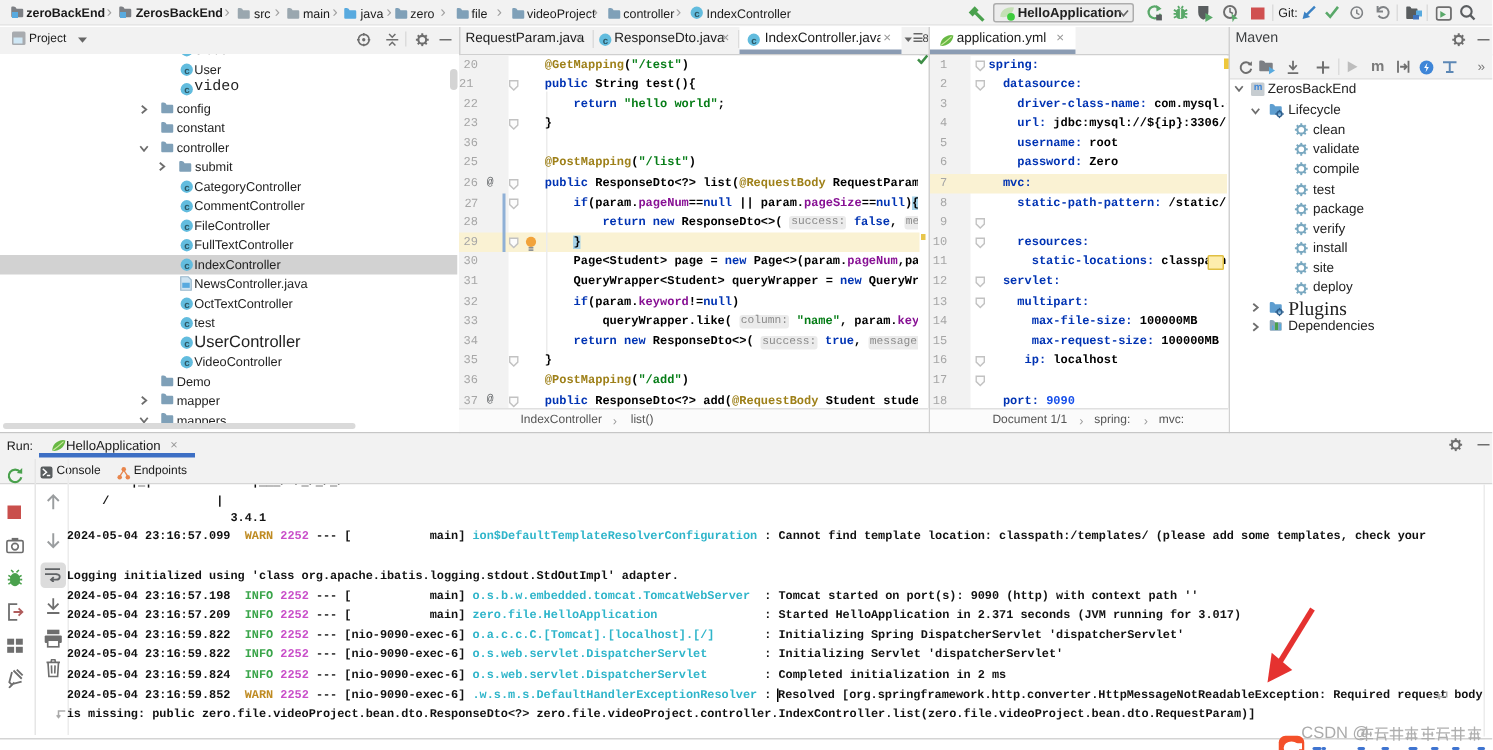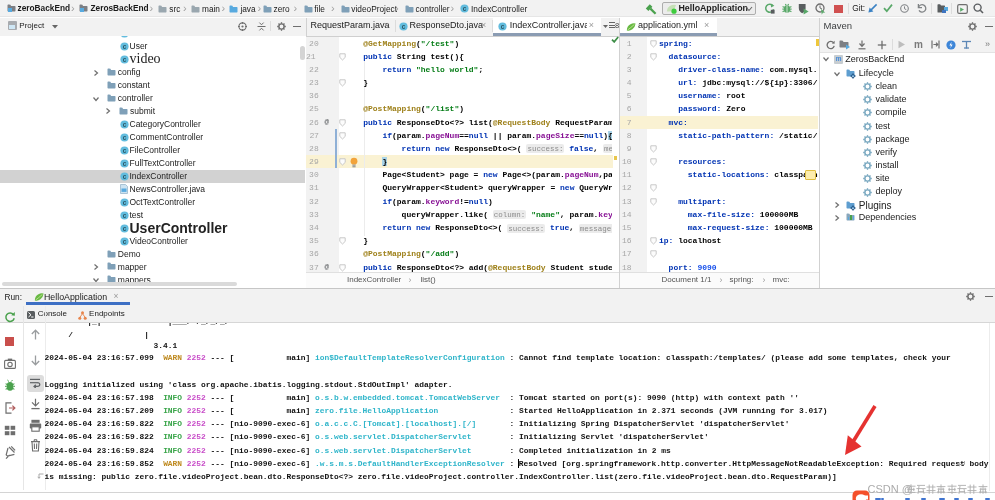--- a/index.html
+++ b/index.html
@@ -236,21 +236,21 @@
 <div style="position:absolute;left:129.5px;top:28.300000000000004px;font-family:'Liberation Sans',sans-serif;font-size:8.5px;color:#222222;white-space:pre;line-height:10.5px;">Student</div>
 <svg style="position:absolute;left:119.5px;top:42.160000000000004px;" width="9" height="9" viewBox="0 0 9 9">
           <circle cx="4.5" cy="4.5" r="4.1" fill="#62bcde"></circle>
           <text x="4.6" y="7" font-family="Liberation Sans" font-size="6.5" font-weight="bold" text-anchor="middle" fill="#2c5866">c</text>
         </svg>
 <div style="position:absolute;left:129.5px;top:41.260000000000005px;font-family:'Liberation Sans',sans-serif;font-size:8.5px;color:#222222;white-space:pre;line-height:10.5px;">User</div>
 <svg style="position:absolute;left:119.5px;top:55.120000000000005px;" width="9" height="9" viewBox="0 0 9 9">
           <circle cx="4.5" cy="4.5" r="4.1" fill="#62bcde"></circle>
           <text x="4.6" y="7" font-family="Liberation Sans" font-size="6.5" font-weight="bold" text-anchor="middle" fill="#2c5866">c</text>
         </svg>
-<div style="position:absolute;left:129.5px;top:54.220000000000006px;font-family:Liberation Serif, serif;font-size:14px;color:#222222;white-space:pre;line-height:10.5px;">video</div>
+<div style="position:absolute;left:129.5px;top:54.220000000000006px;font-family:Liberation Mono, monospace;font-size:10px;color:#222222;white-space:pre;line-height:10.5px;">video</div>
 <svg style="position:absolute;left:107px;top:68.08000000000001px;" width="9" height="8" viewBox="0 0 9 8">
           <path d="M0.5 2.2 L0.5 6.8 Q0.5 7.5 1.2 7.5 L7.8 7.5 Q8.5 7.5 8.5 6.8 L8.5 2.6 Q8.5 1.9 7.8 1.9 L4.05 1.9 L3.42 0.8 Q2.6999999999999997 0.4 1.98 0.4 L1.2 0.4 Q0.5 0.4 0.5 1.2 Z" fill="#7fa0b8"></path>
         </svg>
 <svg style="position:absolute;left:92px;top:68.58000000000001px;" width="8" height="8" viewBox="0 0 8 8">
           <path d="M2.5 1.5 L5.5 4 L2.5 6.5" stroke="#6e6e6e" stroke-width="1.2" fill="none"></path>
         </svg>
 <div style="position:absolute;left:117.8px;top:67.18px;font-family:'Liberation Sans',sans-serif;font-size:8.5px;color:#222222;white-space:pre;line-height:10.5px;">config</div>
 <svg style="position:absolute;left:107px;top:81.04px;" width="9" height="8" viewBox="0 0 9 8">
           <path d="M0.5 2.2 L0.5 6.8 Q0.5 7.5 1.2 7.5 L7.8 7.5 Q8.5 7.5 8.5 6.8 L8.5 2.6 Q8.5 1.9 7.8 1.9 L4.05 1.9 L3.42 0.8 Q2.6999999999999997 0.4 1.98 0.4 L1.2 0.4 Q0.5 0.4 0.5 1.2 Z" fill="#7fa0b8"></path>
         </svg>
@@ -306,21 +306,21 @@
 <div style="position:absolute;left:129.5px;top:196.78px;font-family:'Liberation Sans',sans-serif;font-size:8.5px;color:#222222;white-space:pre;line-height:10.5px;">OctTextController</div>
 <svg style="position:absolute;left:119.5px;top:210.64px;" width="9" height="9" viewBox="0 0 9 9">
           <circle cx="4.5" cy="4.5" r="4.1" fill="#62bcde"></circle>
           <text x="4.6" y="7" font-family="Liberation Sans" font-size="6.5" font-weight="bold" text-anchor="middle" fill="#2c5866">c</text>
         </svg>
 <div style="position:absolute;left:129.5px;top:209.73999999999998px;font-family:'Liberation Sans',sans-serif;font-size:8.5px;color:#222222;white-space:pre;line-height:10.5px;">test</div>
 <svg style="position:absolute;left:119.5px;top:223.60000000000002px;" width="9" height="9" viewBox="0 0 9 9">
           <circle cx="4.5" cy="4.5" r="4.1" fill="#62bcde"></circle>
           <text x="4.6" y="7" font-family="Liberation Sans" font-size="6.5" font-weight="bold" text-anchor="middle" fill="#2c5866">c</text>
         </svg>
-<div style="position:absolute;left:129.5px;top:222.70000000000002px;font-family:'Liberation Sans',sans-serif;font-size:14px;color:#222222;white-space:pre;line-height:10.5px;font-weight:bold;">UserController</div>
+<div style="position:absolute;left:129.5px;top:222.70000000000002px;font-family:'Liberation Sans',sans-serif;font-size:11px;color:#222222;white-space:pre;line-height:10.5px;">UserController</div>
 <svg style="position:absolute;left:119.5px;top:236.56px;" width="9" height="9" viewBox="0 0 9 9">
           <circle cx="4.5" cy="4.5" r="4.1" fill="#62bcde"></circle>
           <text x="4.6" y="7" font-family="Liberation Sans" font-size="6.5" font-weight="bold" text-anchor="middle" fill="#2c5866">c</text>
         </svg>
 <div style="position:absolute;left:129.5px;top:235.66px;font-family:'Liberation Sans',sans-serif;font-size:8.5px;color:#222222;white-space:pre;line-height:10.5px;">VideoController</div>
 <svg style="position:absolute;left:107px;top:249.52000000000004px;" width="9" height="8" viewBox="0 0 9 8">
           <path d="M0.5 2.2 L0.5 6.8 Q0.5 7.5 1.2 7.5 L7.8 7.5 Q8.5 7.5 8.5 6.8 L8.5 2.6 Q8.5 1.9 7.8 1.9 L4.05 1.9 L3.42 0.8 Q2.6999999999999997 0.4 1.98 0.4 L1.2 0.4 Q0.5 0.4 0.5 1.2 Z" fill="#7fa0b8"></path>
         </svg>
 <div style="position:absolute;left:117.8px;top:248.62000000000003px;font-family:'Liberation Sans',sans-serif;font-size:8.5px;color:#222222;white-space:pre;line-height:10.5px;">Demo</div>
 <svg style="position:absolute;left:107px;top:262.48px;" width="9" height="8" viewBox="0 0 9 8">
@@ -467,24 +467,25 @@
 <div style="position:absolute;left:659px;top:36.5px;width:159px;height:13.18px;font-family:'Liberation Mono',monospace;font-size:8px;font-weight:bold;line-height:13.18px;white-space:pre;overflow:hidden;color:#000;"><span style="color:#0033b3;">spring:</span></div>
 <div style="position:absolute;left:659px;top:49.68px;width:159px;height:13.18px;font-family:'Liberation Mono',monospace;font-size:8px;font-weight:bold;line-height:13.18px;white-space:pre;overflow:hidden;color:#000;">  <span style="color:#0033b3;">datasource:</span></div>
 <div style="position:absolute;left:659px;top:62.86px;width:159px;height:13.18px;font-family:'Liberation Mono',monospace;font-size:8px;font-weight:bold;line-height:13.18px;white-space:pre;overflow:hidden;color:#000;">    <span style="color:#0033b3;">driver-class-name:</span> com.mysql.cj.jdbc.Driver</div>
 <div style="position:absolute;left:659px;top:76.03999999999999px;width:159px;height:13.18px;font-family:'Liberation Mono',monospace;font-size:8px;font-weight:bold;line-height:13.18px;white-space:pre;overflow:hidden;color:#000;">    <span style="color:#0033b3;">url:</span> jdbc:mysql://${ip}:3306/zeroVideo</div>
 <div style="position:absolute;left:659px;top:89.22px;width:159px;height:13.18px;font-family:'Liberation Mono',monospace;font-size:8px;font-weight:bold;line-height:13.18px;white-space:pre;overflow:hidden;color:#000;">    <span style="color:#0033b3;">username:</span> root</div>
 <div style="position:absolute;left:659px;top:102.4px;width:159px;height:13.18px;font-family:'Liberation Mono',monospace;font-size:8px;font-weight:bold;line-height:13.18px;white-space:pre;overflow:hidden;color:#000;">    <span style="color:#0033b3;">password:</span> Zero</div>
 <div style="position:absolute;left:659px;top:115.58px;width:159px;height:13.18px;font-family:'Liberation Mono',monospace;font-size:8px;font-weight:bold;line-height:13.18px;white-space:pre;overflow:hidden;color:#000;">  <span style="color:#0033b3;">mvc:</span></div>
 <div style="position:absolute;left:659px;top:128.76px;width:159px;height:13.18px;font-family:'Liberation Mono',monospace;font-size:8px;font-weight:bold;line-height:13.18px;white-space:pre;overflow:hidden;color:#000;">    <span style="color:#0033b3;">static-path-pattern:</span> /static/**</div>
 <div style="position:absolute;left:659px;top:155.12px;width:159px;height:13.18px;font-family:'Liberation Mono',monospace;font-size:8px;font-weight:bold;line-height:13.18px;white-space:pre;overflow:hidden;color:#000;">    <span style="color:#0033b3;">resources:</span></div>
 <div style="position:absolute;left:659px;top:168.3px;width:159px;height:13.18px;font-family:'Liberation Mono',monospace;font-size:8px;font-weight:bold;line-height:13.18px;white-space:pre;overflow:hidden;color:#000;">      <span style="color:#0033b3;">static-locations:</span> classpath:/static/</div>
+<div style="position:absolute;left:659px;top:181.48px;width:159px;height:13.18px;font-family:'Liberation Mono',monospace;font-size:8px;font-weight:bold;line-height:13.18px;white-space:pre;overflow:hidden;color:#000;">  <span style="color:#0033b3;">servlet:</span></div>
 <div style="position:absolute;left:659px;top:194.66px;width:159px;height:13.18px;font-family:'Liberation Mono',monospace;font-size:8px;font-weight:bold;line-height:13.18px;white-space:pre;overflow:hidden;color:#000;">    <span style="color:#0033b3;">multipart:</span></div>
 <div style="position:absolute;left:659px;top:207.84px;width:159px;height:13.18px;font-family:'Liberation Mono',monospace;font-size:8px;font-weight:bold;line-height:13.18px;white-space:pre;overflow:hidden;color:#000;">      <span style="color:#0033b3;">max-file-size:</span> 100000MB</div>
 <div style="position:absolute;left:659px;top:221.01999999999998px;width:159px;height:13.18px;font-family:'Liberation Mono',monospace;font-size:8px;font-weight:bold;line-height:13.18px;white-space:pre;overflow:hidden;color:#000;">      <span style="color:#0033b3;">max-request-size:</span> 100000MB</div>
-<div style="position:absolute;left:659px;top:234.2px;width:159px;height:13.18px;font-family:'Liberation Mono',monospace;font-size:8px;font-weight:bold;line-height:13.18px;white-space:pre;overflow:hidden;color:#000;"><span style="color:#0033b3;">ip:</span> localhost</div>
+<div style="position:absolute;left:659px;top:234.2px;width:159px;height:13.18px;font-family:'Liberation Mono',monospace;font-size:8px;font-weight:bold;line-height:13.18px;white-space:pre;overflow:hidden;color:#000;"><span style="color:#0033b3;margin-left:24px;">ip:</span> localhost</div>
 <div style="position:absolute;left:659px;top:260.56px;width:159px;height:13.18px;font-family:'Liberation Mono',monospace;font-size:8px;font-weight:bold;line-height:13.18px;white-space:pre;overflow:hidden;color:#000;">  <span style="color:#0033b3;">port:</span> <span style="color:#1750eb;">9090</span></div>
 <div style="position:absolute;left:805px;top:169.8px;width:11px;height:10px;background:#fdedad;border:1px solid #e0bf43;border-radius:1px;"></div>
 <div style="position:absolute;left:815.5px;top:38.5px;width:6.5px;height:7px;background:#eec73b;"></div>
 <div style="position:absolute;left:818.5px;top:17.5px;width:1px;height:271px;background:#d1d1d1;"></div>
 <div style="position:absolute;left:619.5px;top:271.5px;width:199px;height:17px;background:#fbfbfb;border-top:1px solid #e0e0e0;"></div>
 <div style="position:absolute;left:661.6px;top:275.4px;font-family:'Liberation Sans',sans-serif;font-size:8px;color:#555;white-space:pre;line-height:10px;">Document 1/1</div>
 <div style="position:absolute;left:719.5px;top:275.2px;font-family:'Liberation Sans',sans-serif;font-size:8.5px;color:#999;white-space:pre;line-height:10.5px;">›</div>
 <div style="position:absolute;left:729.5px;top:275.4px;font-family:'Liberation Sans',sans-serif;font-size:8px;color:#555;white-space:pre;line-height:10px;">spring:</div>
 <div style="position:absolute;left:762.5px;top:275.2px;font-family:'Liberation Sans',sans-serif;font-size:8.5px;color:#999;white-space:pre;line-height:10.5px;">›</div>
 <div style="position:absolute;left:772.5px;top:275.4px;font-family:'Liberation Sans',sans-serif;font-size:8px;color:#555;white-space:pre;line-height:10px;">mvc:</div>
@@ -690,21 +691,21 @@
     </svg>
 <svg style="position:absolute;left:849.9px;top:204.7px;" width="6" height="6" viewBox="0 0 6 6">
       <circle cx="3" cy="3" r="1.6" fill="none" stroke="#2e5f8d" stroke-width="1"></circle>
       <g stroke="#2e5f8d" stroke-width="0.9">
         <line x1="3" y1="0.2" x2="3" y2="1.2"></line>
         <line x1="3" y1="4.8" x2="3" y2="5.8"></line>
         <line x1="0.2" y1="3" x2="1.2" y2="3"></line>
         <line x1="4.8" y1="3" x2="5.8" y2="3"></line>
       </g>
     </svg>
-<div style="position:absolute;left:858.8px;top:199.6px;font-family:Liberation Sans, sans-serif;font-size:10px;color:#222222;white-space:pre;line-height:11px;">Plugins</div>
+<div style="position:absolute;left:858.8px;top:199.6px;font-family:Liberation Serif, serif;font-size:13px;color:#222222;white-space:pre;line-height:11px;">Plugins</div>
 <svg style="position:absolute;left:833px;top:213.6px;" width="8" height="8" viewBox="0 0 8 8">
       <path d="M2.5 1.5 L5.5 4 L2.5 6.5" stroke="#6e6e6e" stroke-width="1.2" fill="none"></path>
     </svg>
 <svg style="position:absolute;left:845.9px;top:213.1px;" width="9" height="8" viewBox="0 0 9 8">
       <path d="M0.5 2.2 L0.5 6.8 Q0.5 7.5 1.2 7.5 L7.8 7.5 Q8.5 7.5 8.5 6.8 L8.5 2.6 Q8.5 1.9 7.8 1.9 L4.05 1.9 L3.42 0.8 Q2.6999999999999997 0.4 1.98 0.4 L1.2 0.4 Q0.5 0.4 0.5 1.2 Z" fill="#88a6bb"></path>
     </svg>
 <div style="position:absolute;left:847.9px;top:216.6px;width:1.6px;height:3.5px;background:#58aadf;"></div>
 <div style="position:absolute;left:850.3px;top:215.1px;width:1.6px;height:5px;background:#4aa14d;"></div>
 <div style="position:absolute;left:852.6999999999999px;top:215.79999999999998px;width:1.6px;height:4.3px;background:#58aadf;"></div>
 <div style="position:absolute;left:858.8px;top:212.0px;font-family:'Liberation Sans',sans-serif;font-size:9px;color:#222222;white-space:pre;line-height:11px;">Dependencies</div>

